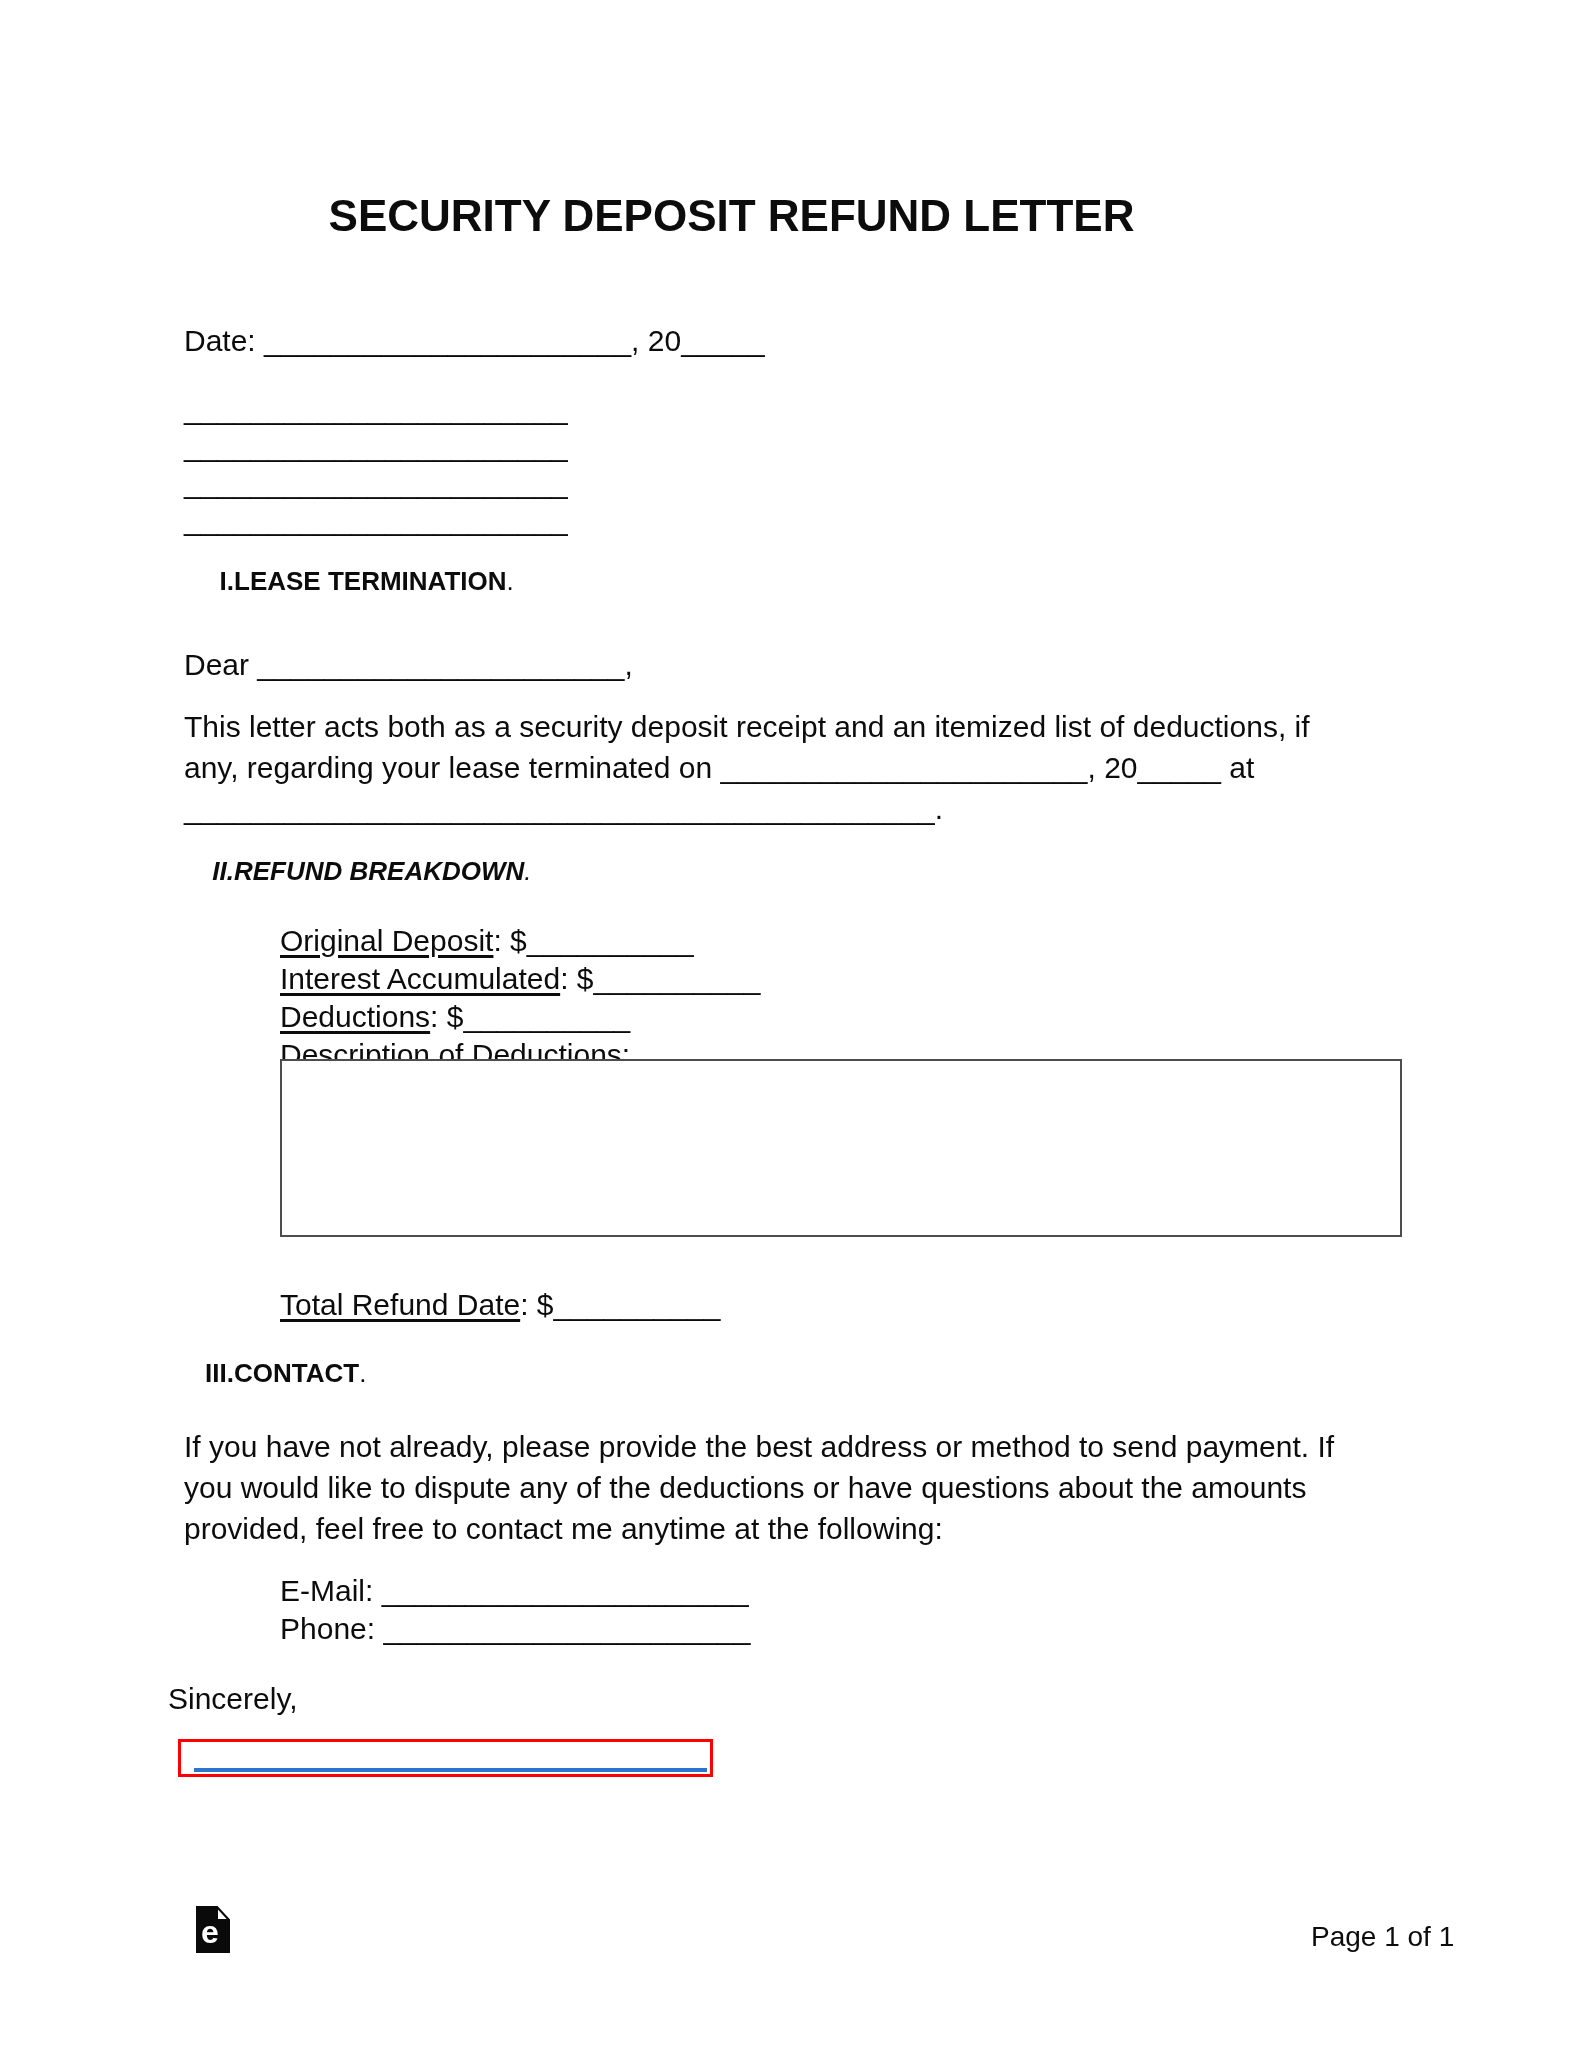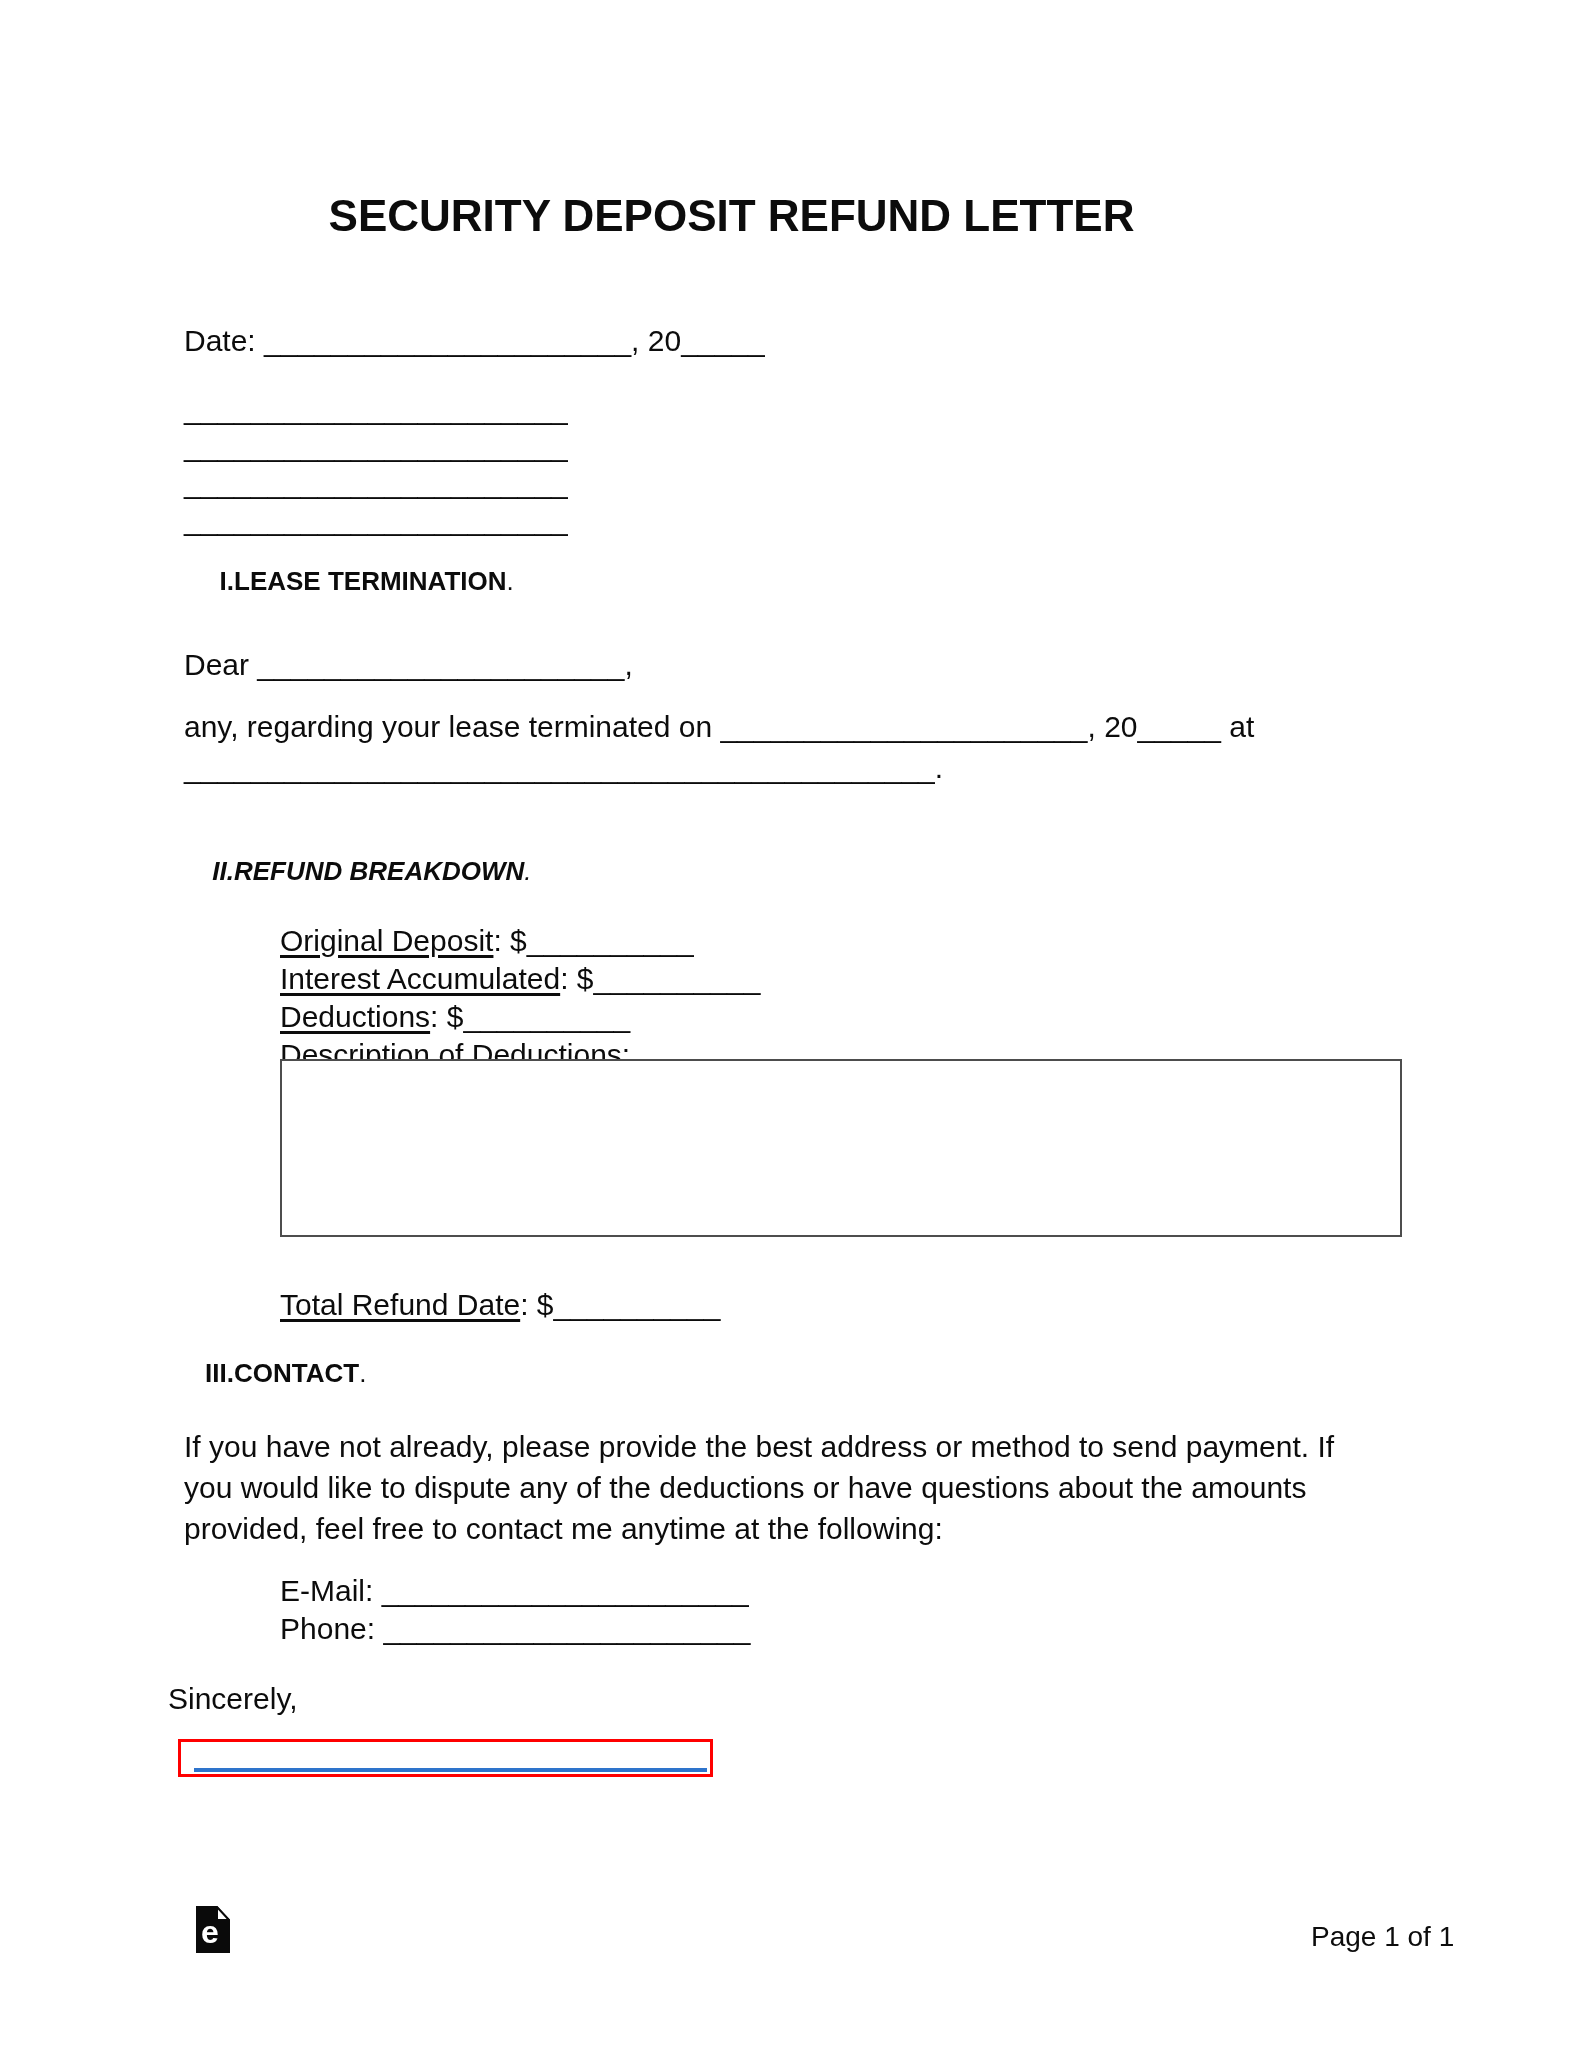--- a/index.html
+++ b/index.html
@@ -68,20 +68,21 @@
     <div>_______________________</div>
   </div>
 
   <div class="abs heading" style="left:158px; top:566px;">
     <span class="numeral">I.</span><span>LEASE TERMINATION</span><span class="period">.</span>
   </div>
 
   <div class="abs body-text" style="left:184px; top:644px;">Dear ______________________,</div>
 
   <div class="abs body-text" style="left:184px; top:706px;">
+    <div>This letter acts both as a security deposit receipt and an itemized list of deductions, if</div>
     <div>any, regarding your lease terminated on ______________________, 20_____ at</div>
     <div>_____________________________________________.</div>
   </div>
 
   <div class="abs heading" style="left:158px; top:856px;font-style:italic;">
     <span class="numeral">II.</span><span>REFUND BREAKDOWN</span><span class="period">.</span>
   </div>
 
   <div class="abs body-text" style="left:280px; top:922px; line-height:38px;">
     <div><span class="ul-label">Original Deposit</span><span>: $__________</span></div>

